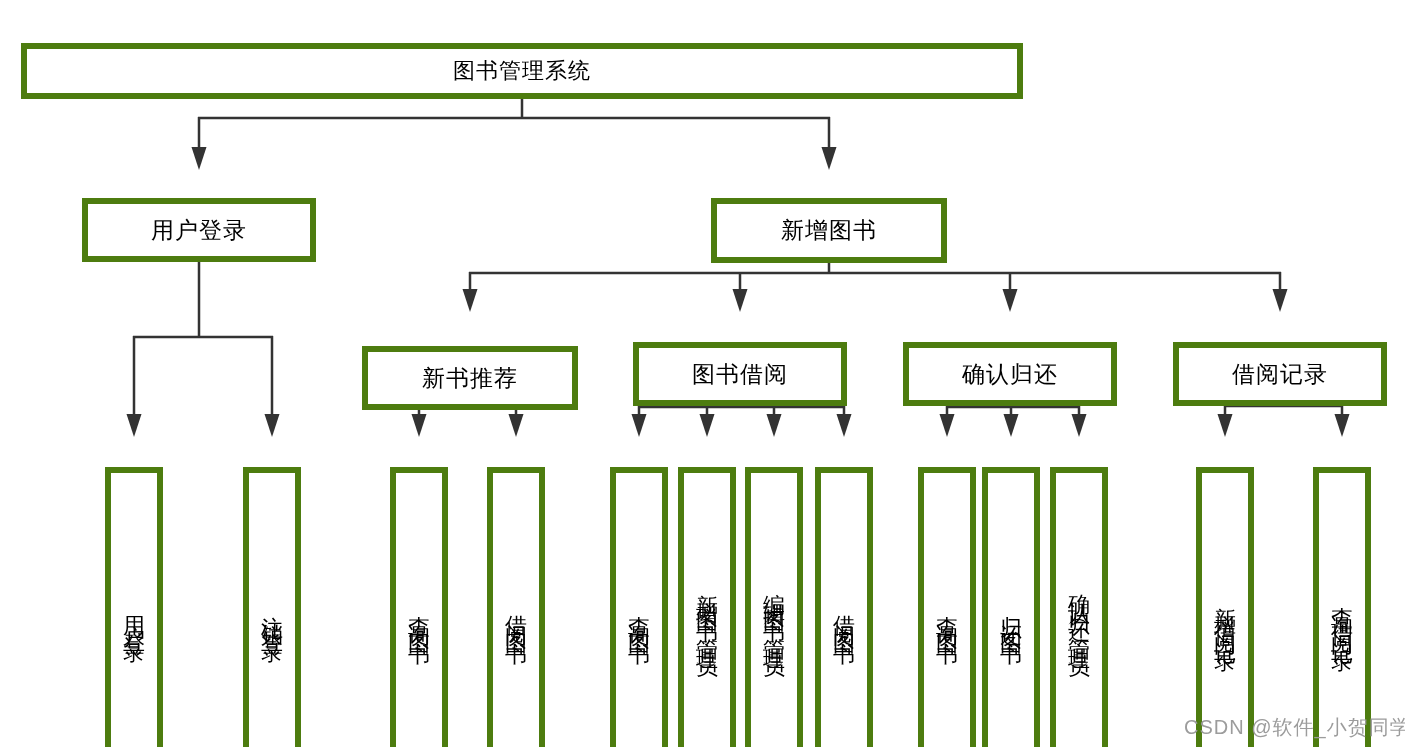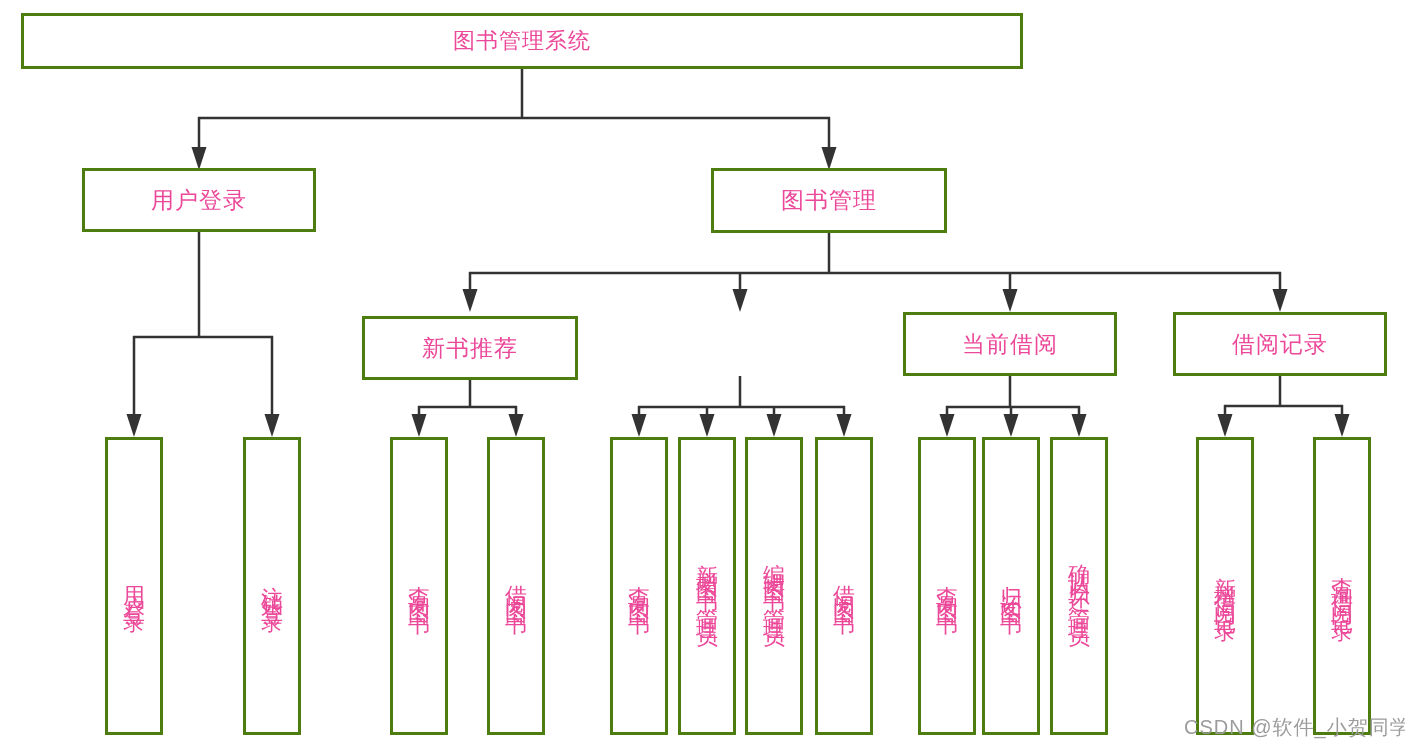--- a/index.html
+++ b/index.html
@@ -17,26 +17,27 @@
   }
   .connectors {
     position: absolute;
     left: 0;
     top: 0;
     pointer-events: none;
   }
   .box {
     position: absolute;
     box-sizing: border-box;
-    border: 3px solid #4d7c0f;
+    border: 6px solid #4d7c0f;
     background: #ffffff;
-    color: #ec4899;
+    color: #000000;
     display: flex;
     align-items: center;
     justify-content: center;
+    margin-top: 30px;
   }
   .node-h {
     font-size: 23px;
     letter-spacing: 1px;
     white-space: nowrap;
   }
   .node-root {
     font-size: 22px;
   }
   .leaf {
@@ -104,24 +105,25 @@
       <polygon points="1003.5,414 1018.5,414 1011,437"></polygon>
       <polygon points="1071.5,414 1086.5,414 1079,437"></polygon>
       <polygon points="1217.5,414 1232.5,414 1225,437"></polygon>
       <polygon points="1334.5,414 1349.5,414 1342,437"></polygon>
     </g>
   </svg>
 
   <div class="box node-h node-root" style="left:21px;top:13px;width:1002px;height:56px">图书管理系统</div>
 
   <div class="box node-h" style="left:82px;top:168px;width:234px;height:64px">用户登录</div>
-  <div class="box node-h" style="left:711px;top:168px;width:236px;height:65px">图书管理</div>
+  <div class="box node-h" style="left:711px;top:168px;width:236px;height:65px">新增图书</div>
 
   <div class="box node-h" style="left:362px;top:316px;width:216px;height:64px">新书推荐</div>
-  <div class="box node-h" style="left:903px;top:312px;width:214px;height:64px">当前借阅</div>
+  <div class="box node-h" style="left:633px;top:312px;width:214px;height:64px">图书借阅</div>
+  <div class="box node-h" style="left:903px;top:312px;width:214px;height:64px">确认归还</div>
   <div class="box node-h" style="left:1173px;top:312px;width:214px;height:64px">借阅记录</div>
 
   <div class="box leaf" style="left:105px">用户登录</div>
   <div class="box leaf" style="left:243px">注销登录</div>
 
   <div class="box leaf" style="left:390px">查询图书</div>
   <div class="box leaf" style="left:487px">借阅图书</div>
 
   <div class="box leaf" style="left:610px">查询图书</div>
   <div class="box leaf" style="left:678px">新增图书（管理员）</div>

